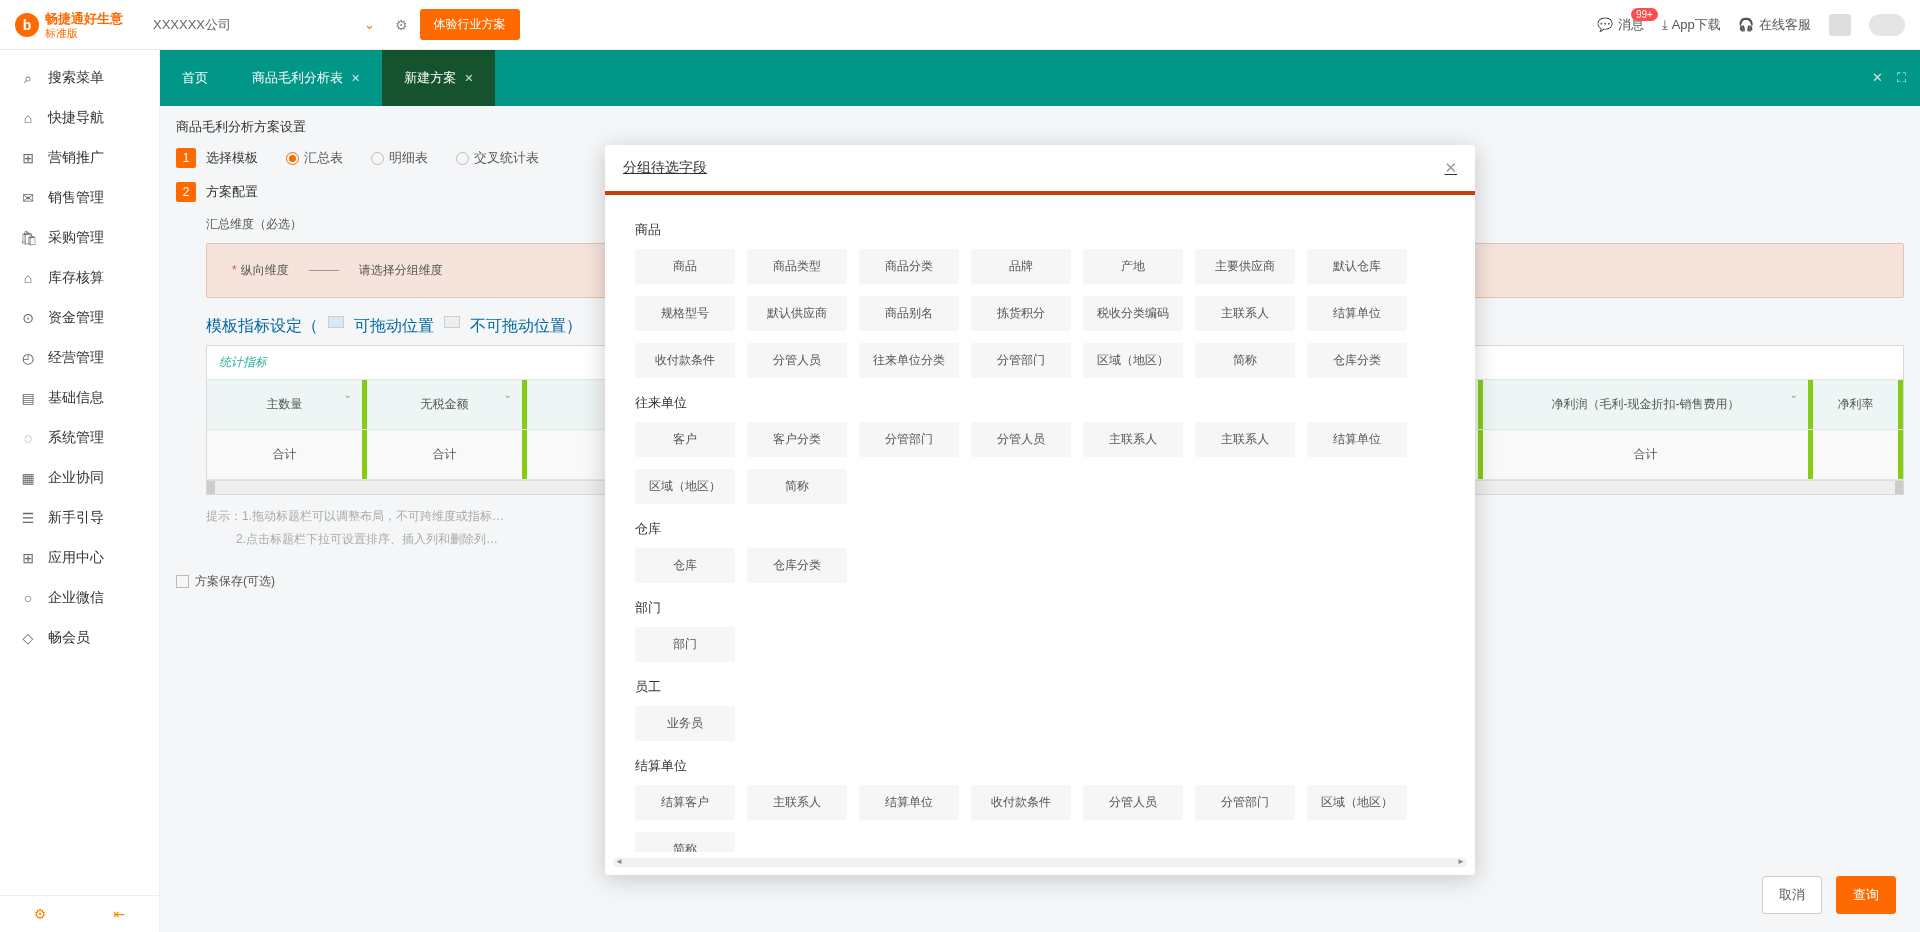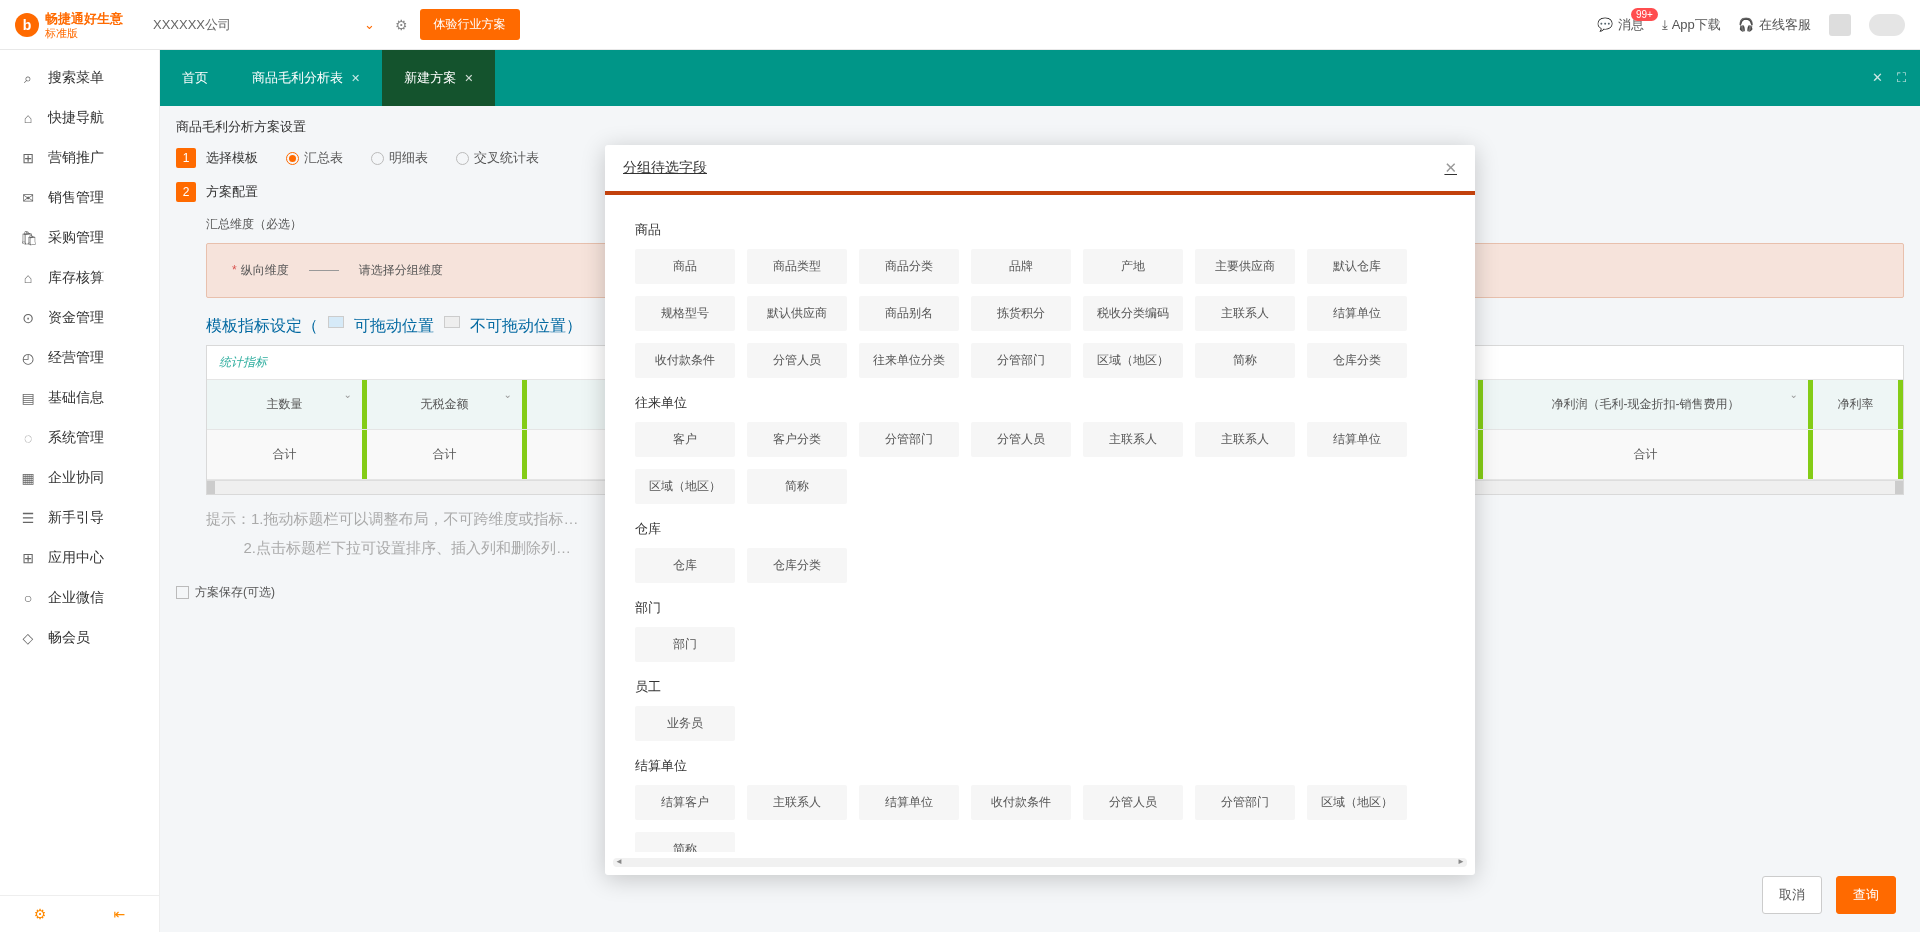--- a/index.html
+++ b/index.html
@@ -66,21 +66,21 @@
 .table-hdr-t { font-size:12px; color:#2fae9f; padding:8px 12px; border-bottom:1px solid #e5e5e5; font-style:italic;}
 .table-row { display:flex; border-bottom:1px solid #e5e5e5;}
 .table-row .cell { flex:0 0 160px; padding:16px 0; text-align:center; font-size:12px; color:#555; border-right:5px solid #84cc16; position:relative; background:#f9f9f9;}
 .table-row.h .cell { background:#eef6f5;}
 .cell .chev2 { position:absolute; right:10px; top:9px; font-size:10px; color:#999;}
 .cell.grow { flex:1;}
 .scroll-track { height:14px; background:#efefef; border-top:1px solid #ddd; position:relative;}
 .scroll-thumb-l { position:absolute; left:0; width:8px; height:100%; background:#ccc;}
 .scroll-thumb-r { position:absolute; right:0; width:8px; height:100%; background:#ccc;}
 
-.hints { font-size:15px; color:#aaa; margin-top:10px; line-height:1.9;}
+.hints { font-size:12px; color:#aaa; margin-top:10px; line-height:1.9;}
 
 .save-row { display:flex; align-items:center; gap:6px; font-size:12px; color:#555; margin-top:22px;}
 .chk { width:13px; height:13px; border:1px solid #bbb; display:inline-block;}
 
 .footer-btns { position:absolute; bottom:18px; right:24px; display:flex; gap:14px;}
 .btn { padding:9px 16px; font-size:13px; border-radius:3px; border:1px solid #ccc; background:#fff; cursor:pointer; color:#555;}
 .btn.primary { background:#ff6a00; color:#fff; border-color:#ff6a00;}
 
 
 .modal-mask { position:absolute; inset:0; background:rgba(0,0,0,0); display:flex; align-items:flex-start; justify-content:center;}

